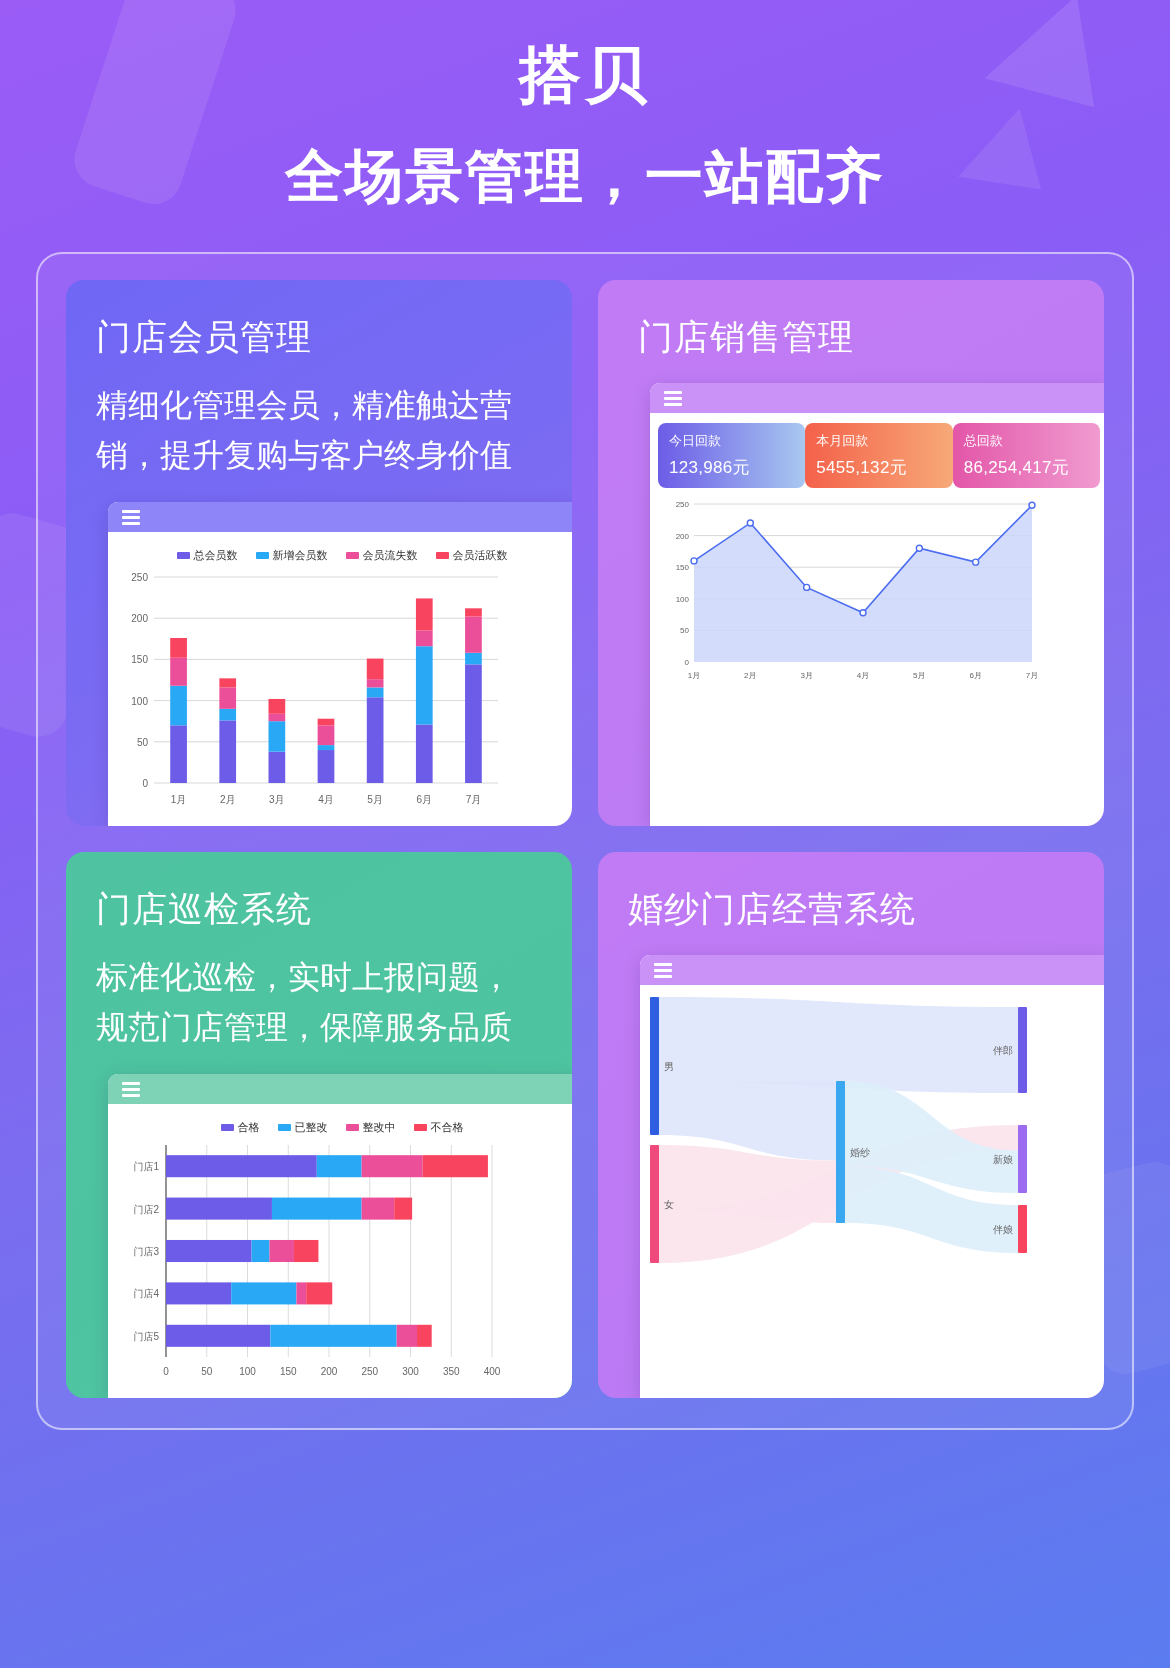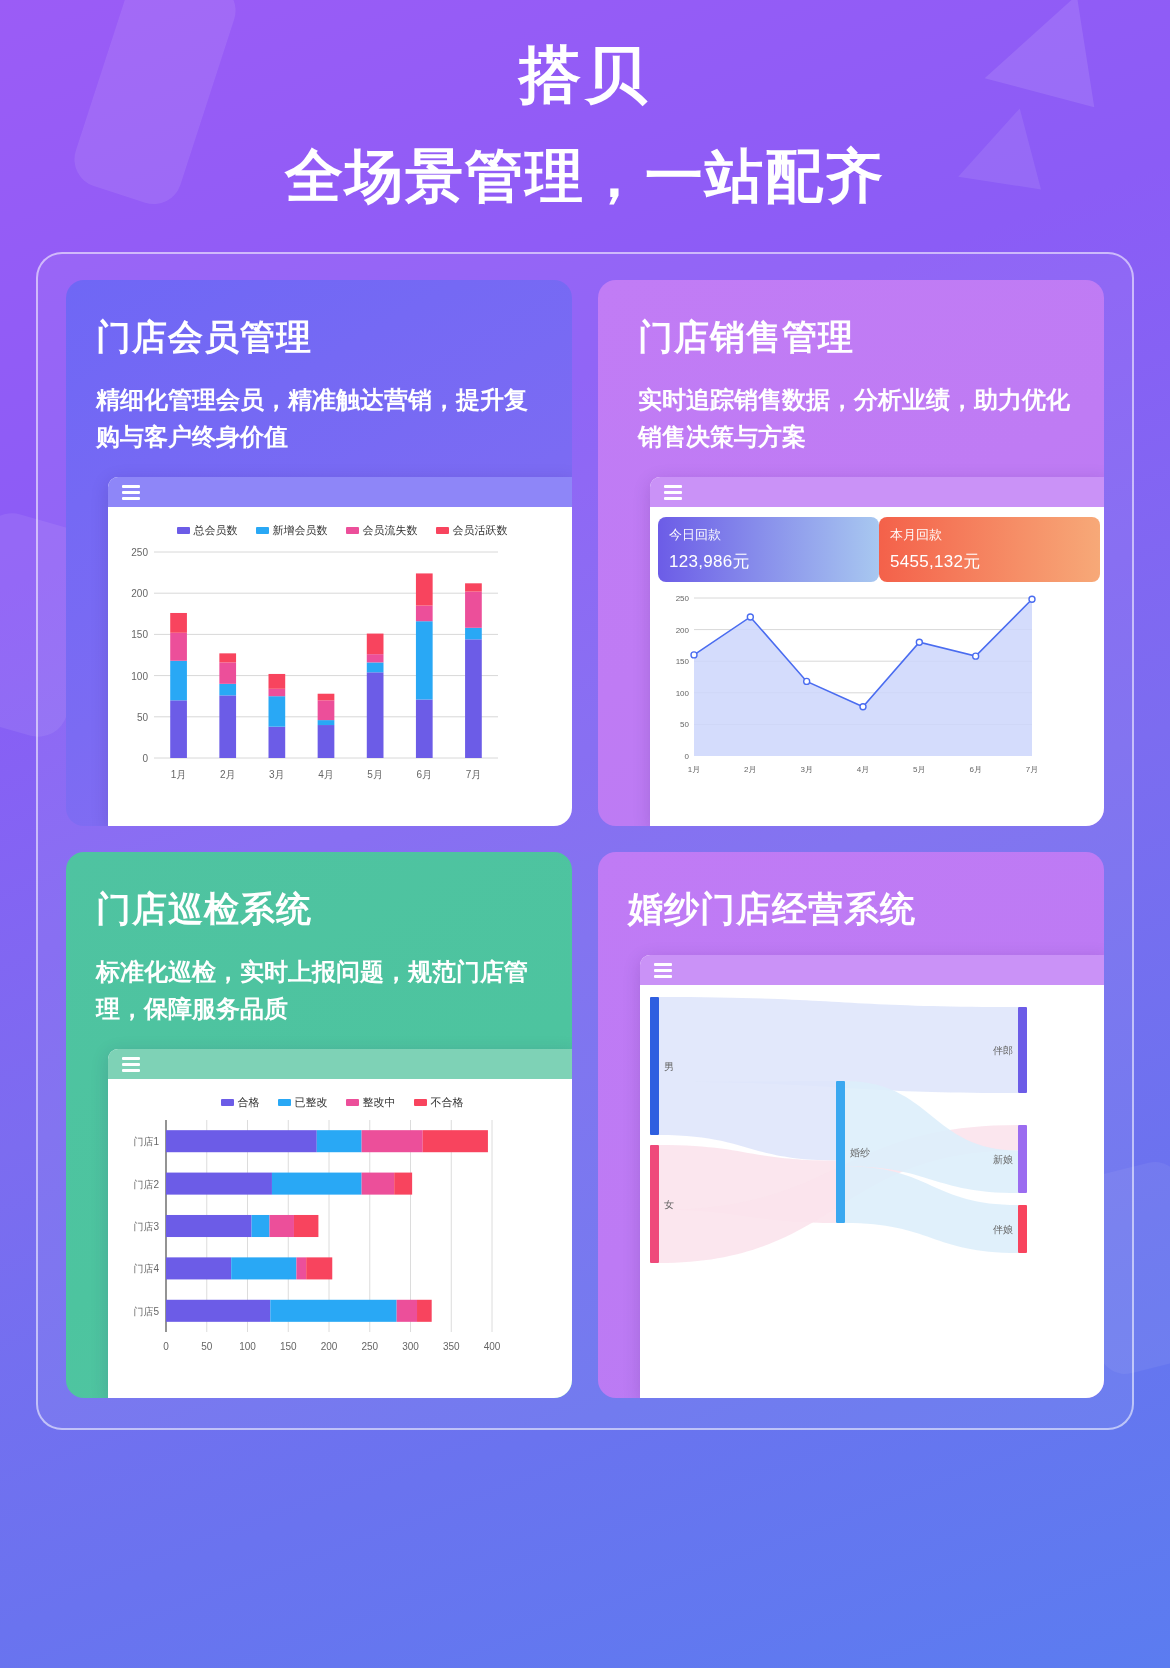--- a/index.html
+++ b/index.html
@@ -39,22 +39,22 @@
     padding:26px 28px 30px 28px;
     background:rgba(255,255,255,.06);
     display:grid; grid-template-columns:1fr 1fr; gap:26px 26px;
   }
   .card { border-radius:18px; padding:34px 30px 0 30px; overflow:hidden; position:relative;
           height:546px; display:flex; flex-direction:column; }
   .card.c1 { background:linear-gradient(150deg,#6f67f5 0%,#7b6bf3 55%,#8a6ef2 100%); }
   .card.c2 { background:linear-gradient(150deg,#c17cf5 0%,#bf7bf4 50%,#b97bf3 100%);padding-left:40px; }
   .card.c3 { background:linear-gradient(150deg,#4fc3a1 0%,#4dc49f 55%,#53c6a4 100%); }
   .card.c4 { background:linear-gradient(150deg,#c07bf5 0%,#bd7af4 50%,#b87cf3 100%); }
-  .card-title { color:#fff; font-size:35px; font-weight:700; letter-spacing:1px; }
-  .card-desc { color:#fff; font-size:24px; line-height:1.55; margin-top:20px; font-weight:700; }
+  .card-title { color:#fff; font-size:35px; font-weight:400; letter-spacing:1px; }
+  .card-desc { color:#fff; font-size:32px; line-height:1.55; margin-top:20px; font-weight:400; }
 
   
   .mock { margin-top:22px; margin-left:12px; margin-right:-34px; background:#fff;
           border-radius:10px 0 0 0; flex:1; overflow:hidden;
           box-shadow:0 4px 18px rgba(40,20,90,.16); position:relative; }
   .mock-bar { height:30px; display:flex; align-items:center; padding-left:14px; }
   .c1 .mock-bar { background:#8e86f8; }
   .c2 .mock-bar { background:#ca92f7; }
   .c3 .mock-bar { background:#7ed2b6; }
   .c4 .mock-bar { background:#ca92f7; }
@@ -175,37 +175,40 @@
             <rect x="351.07428571428574" y="49.55199999999999" width="16.70857142857143" height="36.256" fill="#ec4f9a"></rect>
             <rect x="351.07428571428574" y="41.31200000000001" width="16.70857142857143" height="8.24" fill="#f8445e"></rect>
             <text x="359.42857142857144" y="236" text-anchor="middle" class="tick">7月</text>
           </svg>
       </div>
     </div>
   </div>
 
   <div class="card c2">
     <div class="card-title">门店销售管理</div>
-    <div class="card-desc">实时追踪销售数据，分析业绩，助力优化销售决策与方案</div>
     <div class="mock">
       <div class="mock-bar">
         <div class="burger">
             <i></i>
             <i></i>
             <i></i>
           </div>
       </div>
       <div class="stats">
         <div class="stat s1">
           <div class="lab">今日回款</div>
           <div class="val">123,986元</div>
         </div>
         <div class="stat s2">
           <div class="lab">本月回款</div>
           <div class="val">5455,132元</div>
+        </div>
+        <div class="stat s3">
+          <div class="lab">总回款</div>
+          <div class="val">86,254,417元</div>
         </div>
       </div>
       <div style="padding:4px 6px 0 6px;">
         <svg id="svg-area" width="386" height="194" viewBox="0 0 386 194">
             <line x1="38" y1="134.4" x2="376" y2="134.4" class="grid"></line>
             <text x="33" y="137.4" text-anchor="end" class="tick-sm">50</text>
             <line x1="38" y1="102.8" x2="376" y2="102.8" class="grid"></line>
             <text x="33" y="105.8" text-anchor="end" class="tick-sm">100</text>
             <line x1="38" y1="71.2" x2="376" y2="71.2" class="grid"></line>
             <text x="33" y="74.2" text-anchor="end" class="tick-sm">150</text>

